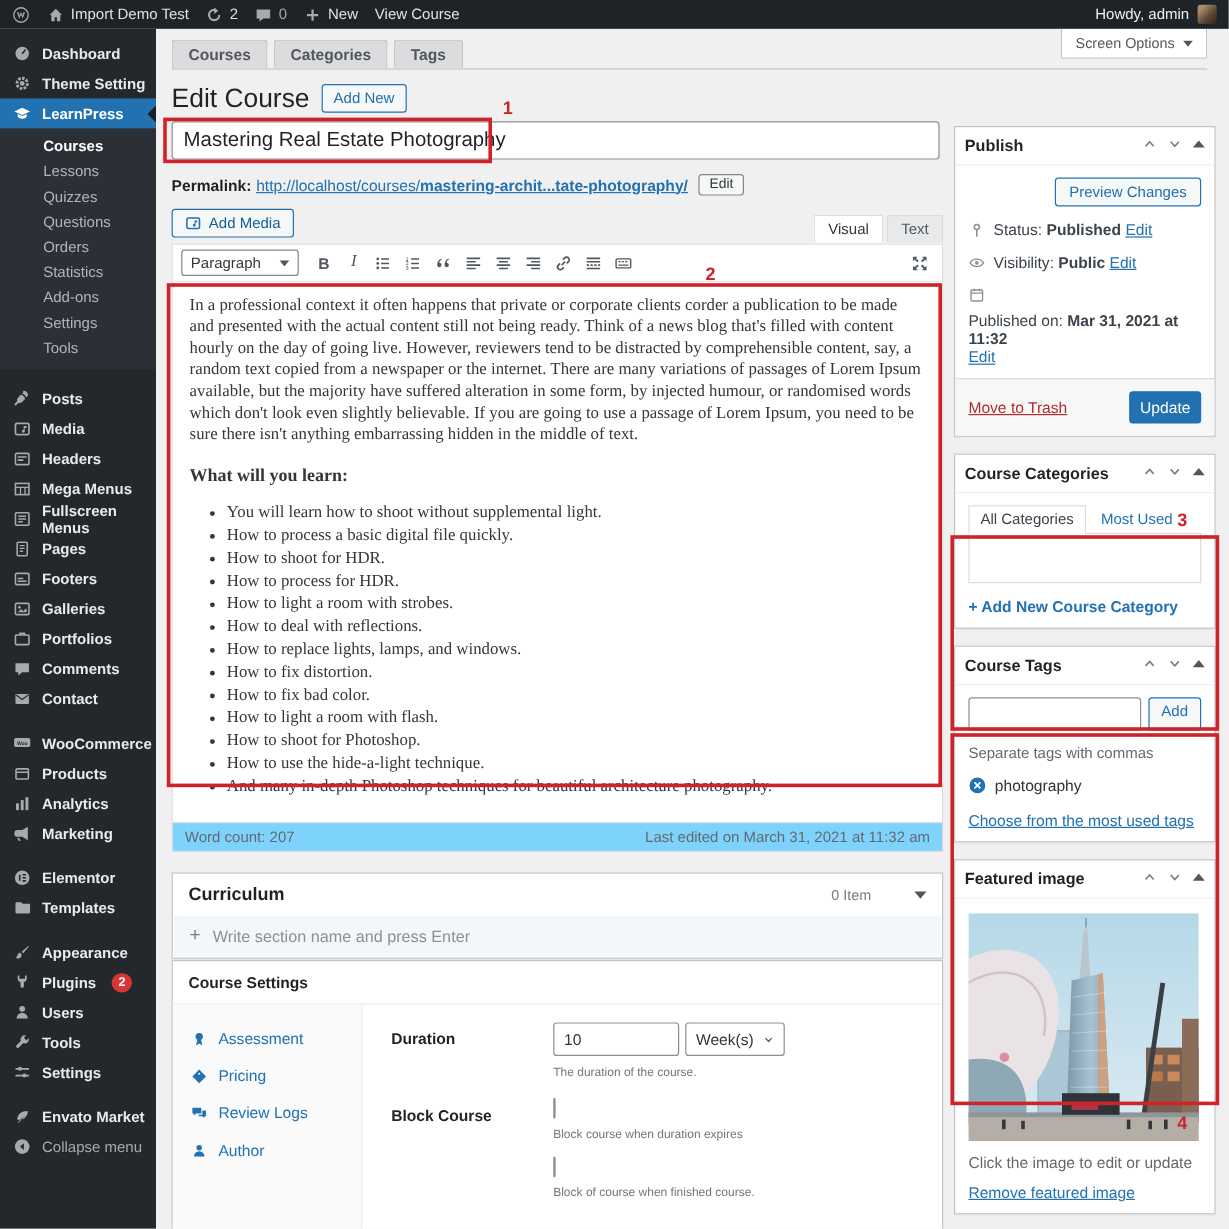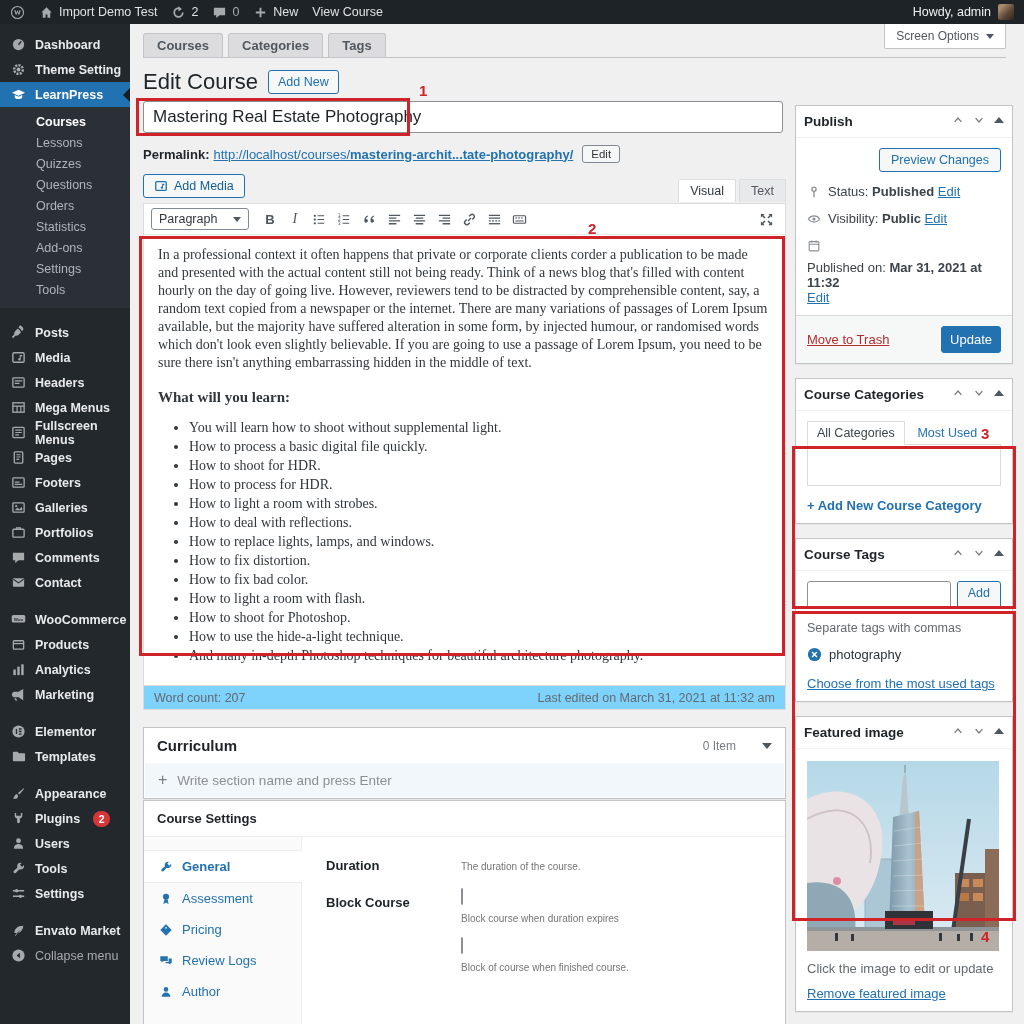--- a/index.html
+++ b/index.html
@@ -78,21 +78,21 @@
 .pb-head{display:flex;align-items:flex-start;padding:8px 8px;border-bottom:1px solid #f0f0f1;gap:8px}
 .pb-title{font-weight:700;font-size:13.5px;color:#1d2327;flex:1}
 .pb-ctrl{display:flex;gap:9px;color:#787c82;align-items:center}
 .pb-ctrl .chev{width:12px;height:12px;cursor:pointer}
 .tri-up{width:0;height:0;border-left:5px solid transparent;border-right:5px solid transparent;border-bottom:6px solid #50575e;cursor:pointer}
 .tri-down{width:0;height:0;border-left:5px solid transparent;border-right:5px solid transparent;border-top:6px solid #50575e;cursor:pointer}
 
 .curriculum{position:absolute;left:13px;top:703px;width:643px}
 .cur-head{display:flex;align-items:center;padding:9px 13px;gap:10px}
 .cur-title{font-weight:700;font-size:15px;color:#1d2327;flex:1}
-.cur-count{font-size:12px;color:#787c82;margin-right:16px}
+.cur-count{font-size:12px;color:#787c82;margin-right:26px}
 .cur-row{background:#f1f7fb;margin:0 1px 1px;padding:8px 13px;display:flex;align-items:center;gap:10px;
   color:#8c8f94;font-size:13.5px}
 .plus-gray{color:#787c82;font-size:16px;font-weight:400}
 
 .settings{position:absolute;left:13px;top:776px;width:643px;height:260px}
 .set-head{padding:10px 13px;font-weight:700;font-size:13px;color:#1d2327;border-bottom:1px solid #eee}
 .set-body{display:flex;height:212px}
 .tabs-col{width:158px;background:#fafafa;border-right:1px solid #eee;padding-top:13px}
 .stab{display:flex;align-items:center;gap:9px;padding:8px 15px;color:#2271b1;font-size:13px;cursor:pointer}
 .stab .sicn{width:14px;height:14px;color:#2271b1;flex:none}
@@ -617,28 +617,20 @@
     <div class="cur-row">
       <span class="plus-gray">+</span>
       <span>Write section name and press Enter</span>
     </div>
   </div>
 
   <div class="settings postbox">
     <div class="set-head">Course Settings</div>
     <div class="set-body">
       <div class="tabs-col" id="settings-tabs">
-          <div class="stab active">
-            <span class="sicn">
-              <svg viewBox="0 0 16 16">
-                <path fill="currentColor" d="M13.8 4.2a3.6 3.6 0 0 1-4.8 4.6L5 12.8a1.5 1.5 0 0 1-2.1-2.1L6.8 7A3.6 3.6 0 0 1 11.4 2.2L9.5 4.1l2.4 2.4z"></path>
-              </svg>
-            </span>
-            <span>General</span>
-          </div>
           <div class="stab">
             <span class="sicn">
               <svg viewBox="0 0 16 16">
                 <circle cx="8" cy="5.5" r="3.5" fill="currentColor"></circle>
                 <path fill="currentColor" d="M6.2 8.5 5 14l3-2 3 2-1.2-5.5z"></path>
               </svg>
             </span>
             <span>Assessment</span>
           </div>
           <div class="stab">
@@ -666,20 +658,31 @@
                 <path fill="currentColor" d="M3 13.5a5 5 0 0 1 10 0z"></path>
               </svg>
             </span>
             <span>Author</span>
           </div>
         </div>
       <div class="fields-col">
         <div class="frow">
           <span class="flabel">Duration</span>
           <div>
+            <span style="display:flex;align-items:center">
+              <span class="txt">10</span>
+              <span class="selbox">
+                <span>Week(s)</span>
+                <span class="chev-dn">
+                    <svg viewBox="0 0 16 16">
+                      <path fill="none" stroke="currentColor" stroke-width="1.8" d="m3.5 5.5 4.5 5 4.5-5"></path>
+                    </svg>
+                  </span>
+              </span>
+            </span>
             <div class="help">The duration of the course.</div>
           </div>
         </div>
         <div class="frow">
           <span class="flabel">Block Course</span>
           <div>
             <div class="cbgroup">
               <span class="checkbox"></span>
               <div class="help">Block course when duration expires</div>
             </div>

